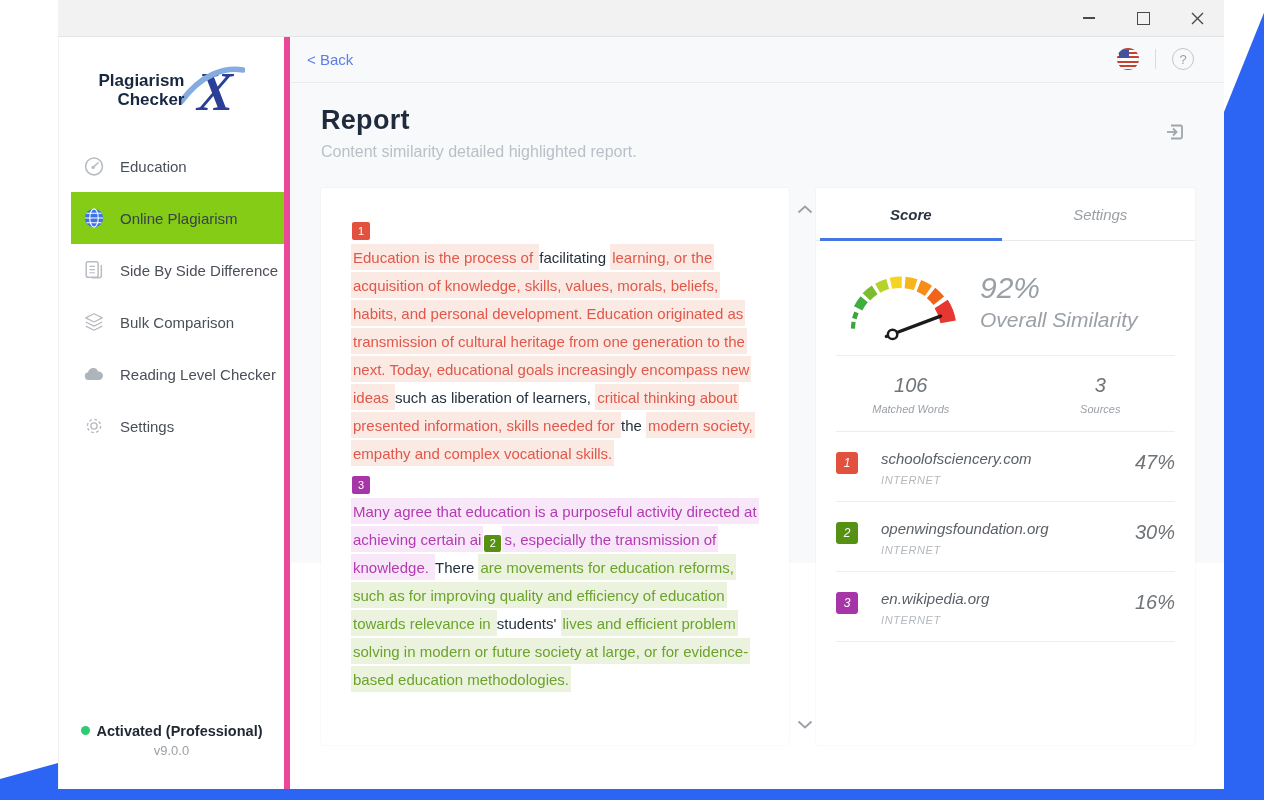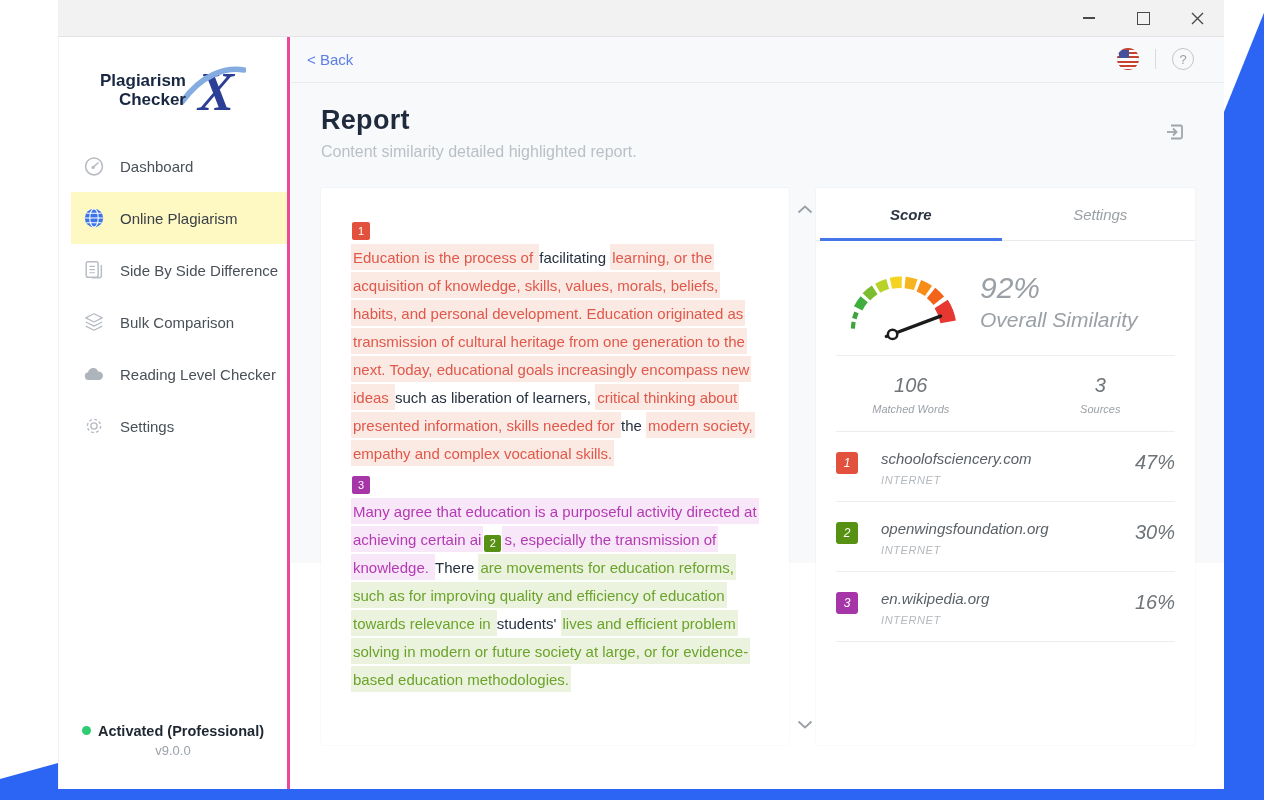--- a/index.html
+++ b/index.html
@@ -13,26 +13,26 @@
   .wc-minbar{width:12px;height:2px;background:#4a4a4a;}
   .wc-maxbox{width:11px;height:11px;border:1.5px solid #4a4a4a;}
   .frame-right{position:absolute;right:0;top:0;width:40px;height:800px;background:#2c64f4;
                clip-path:polygon(0 14%,100% 1.6%,100% 100%,0 100%);z-index:10;}
   .frame-bottom{position:absolute;left:0;bottom:0;width:100%;height:11px;background:#2c64f4;z-index:10;}
   .frame-tri{position:absolute;left:0;bottom:0;width:58px;height:37px;background:#2c64f4;
              clip-path:polygon(100% 0,100% 100%,0 100%,0 43%);z-index:9;}
 
   
   .sidebar{position:absolute;left:58px;top:36px;width:232px;height:764px;background:#fff;
-           border-right:3px solid #ec4899;border-left:1px solid #f2f2f3;z-index:2;box-sizing:border-box;}
+           border-right:6px solid #ec4899;border-left:1px solid #f2f2f3;z-index:2;box-sizing:border-box;}
   .logo{display:flex;align-items:center;justify-content:center;margin:26px 0 8px 0;}
   .logo-text{text-align:right;color:#182742;font-weight:bold;font-size:17px;line-height:19px;margin-right:-6px;z-index:1;}
   .nav{margin-top:22px;}
   .nav-item{display:flex;align-items:center;height:52px;padding-left:24px;gap:15px;cursor:pointer;}
-  .nav-item.active{background:#fef9c3;margin-left:12px;padding-left:12px;text-align:center;}
+  .nav-item.active{background:#84cc16;margin-left:12px;padding-left:12px;text-align:center;}
   .nav-icon{width:22px;height:22px;display:flex;align-items:center;justify-content:center;flex:0 0 22px;}
   .nav-label{font-size:15px;color:#4a5058;}
   .nav-item.active .nav-label{color:#3a4048;}
   .status{position:absolute;bottom:42px;left:0;width:100%;text-align:center;}
   .status-line{font-size:14.5px;font-weight:bold;color:#1f2733;}
   .status-dot{display:inline-block;width:9px;height:9px;border-radius:50%;background:#2ecc71;margin-right:7px;vertical-align:1px;}
   .status-version{font-size:13px;color:#9aa1a8;margin-top:4px;}
 
   
   .main{position:absolute;left:291px;top:36px;width:933px;height:527px;background:#f8f9fb;z-index:1;}
@@ -122,21 +122,21 @@
     </div>
     <div class="nav" id="nav">
         <div class="nav-item">
           <span class="nav-icon">
             <svg viewBox="0 0 24 24" width="22" height="22" fill="none" stroke="#b7bcc2" stroke-width="1.7">
               <circle cx="12" cy="12.5" r="9.2"></circle>
               <path d="M11 13.5 L16.5 8.5" stroke-linecap="round"></path>
               <circle cx="11" cy="13.5" r="1" fill="#b7bcc2"></circle>
             </svg>
           </span>
-          <span class="nav-label">Dashboard</span>
+          <span class="nav-label">Education</span>
         </div>
         <div class="nav-item active">
           <span class="nav-icon">
             <svg viewBox="0 0 24 24" width="22" height="22">
               <circle cx="12" cy="12" r="10" fill="#3b74e9"></circle>
               <ellipse cx="12" cy="12" rx="4.6" ry="10" fill="none" stroke="#fff" stroke-width="1.2"></ellipse>
               <path d="M2.2 12 h19.6 M3.8 6.8 h16.4 M3.8 17.2 h16.4" stroke="#fff" stroke-width="1.2" fill="none"></path>
             </svg>
           </span>
           <span class="nav-label">Online Plagiarism</span>

